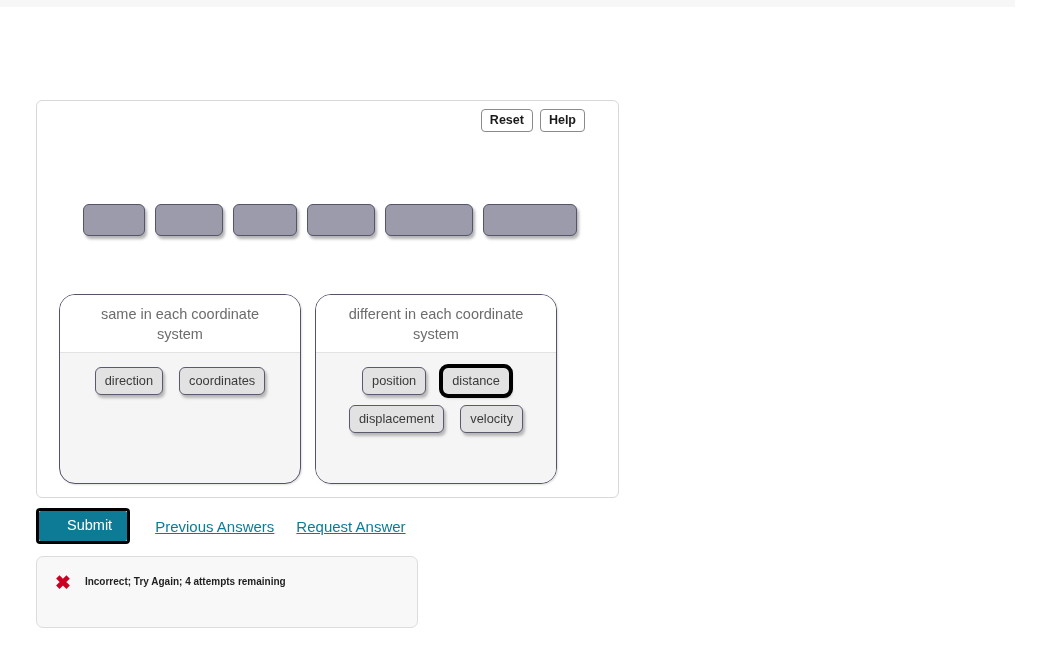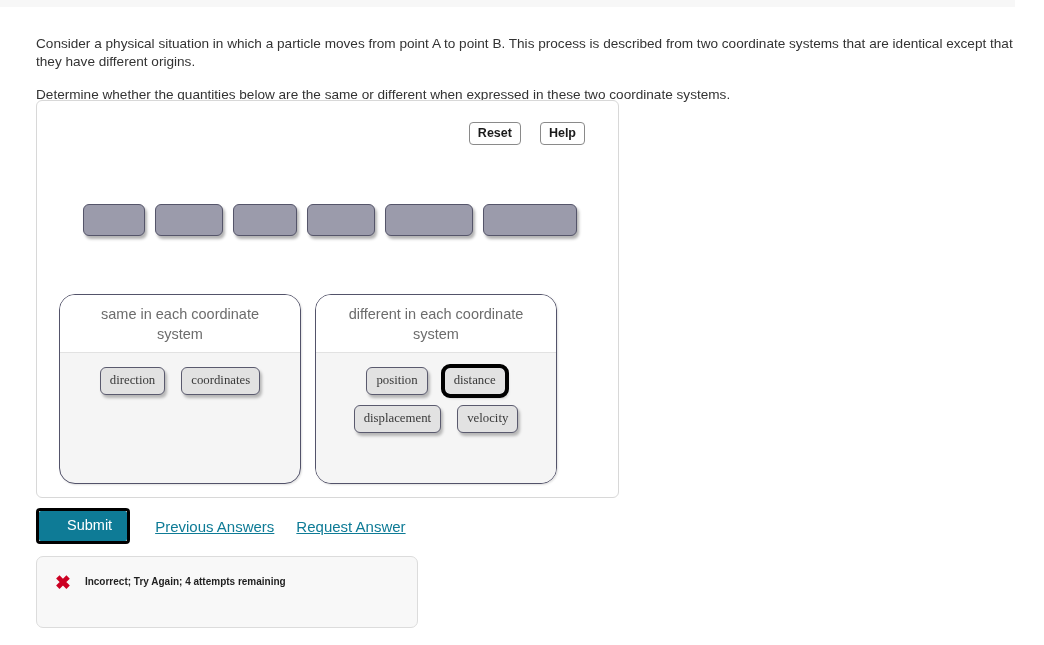--- a/index.html
+++ b/index.html
@@ -39,22 +39,22 @@
     left: 36px; top: 100px;
     width: 583px; height: 398px;
     background: #ffffff;
     border: 1px solid #d8d8d8;
     border-radius: 6px;
   }
 
   
   .toolbtns {
     position: absolute;
-    right: 33px; top: 21px;
-    display: flex; gap: 19px;
+    right: 33px; top: 8px;
+    display: flex; gap: 7px;
   }
   .toolbtn {
     font-family: "Liberation Sans", sans-serif;
     font-size: 12.5px;
     font-weight: bold;
     color: #1a1a1a;
     background: #ffffff;
     border: 1px solid #8a8a8a;
     border-radius: 4px;
     padding: 3px 8px 4px 8px;
@@ -131,21 +131,20 @@
   }
   .tile.focused {
     outline: 4px solid #000000;
     outline-offset: -1px;
   }
   .tilerow {
     width: 100%;
     display: flex;
     justify-content: center;
     gap: 16px;
-    font-family: Liberation Serif, serif;
   }
 
   
   .submitrow {
     position: absolute;
     left: 36px; top: 508px;
     display: flex;
     align-items: center;
   }
   .submit-wrap {
@@ -214,22 +213,20 @@
     margin-top: 2px;
   }
 </style>
 </head>
 <body>
 
 <div id="root">
 
   <div class="topstrip"></div>
 
-  <p class="prompt" id="prompt1">Consider a physical situation in which a particle moves from point A to point B. This process is described from two coordinate systems that are identical except that they have different origins.</p>
-  <p class="prompt" id="prompt2">Determine whether the quantities below are the same or different when expressed in these two coordinate systems.</p>
 
   <div class="panel">
 
     <div class="toolbtns">
       <button class="toolbtn">Reset</button>
       <button class="toolbtn">Help</button>
     </div>
 
     <div class="slotrow" id="slot-row">
         <div class="slot" style="width: 62px;"></div>

